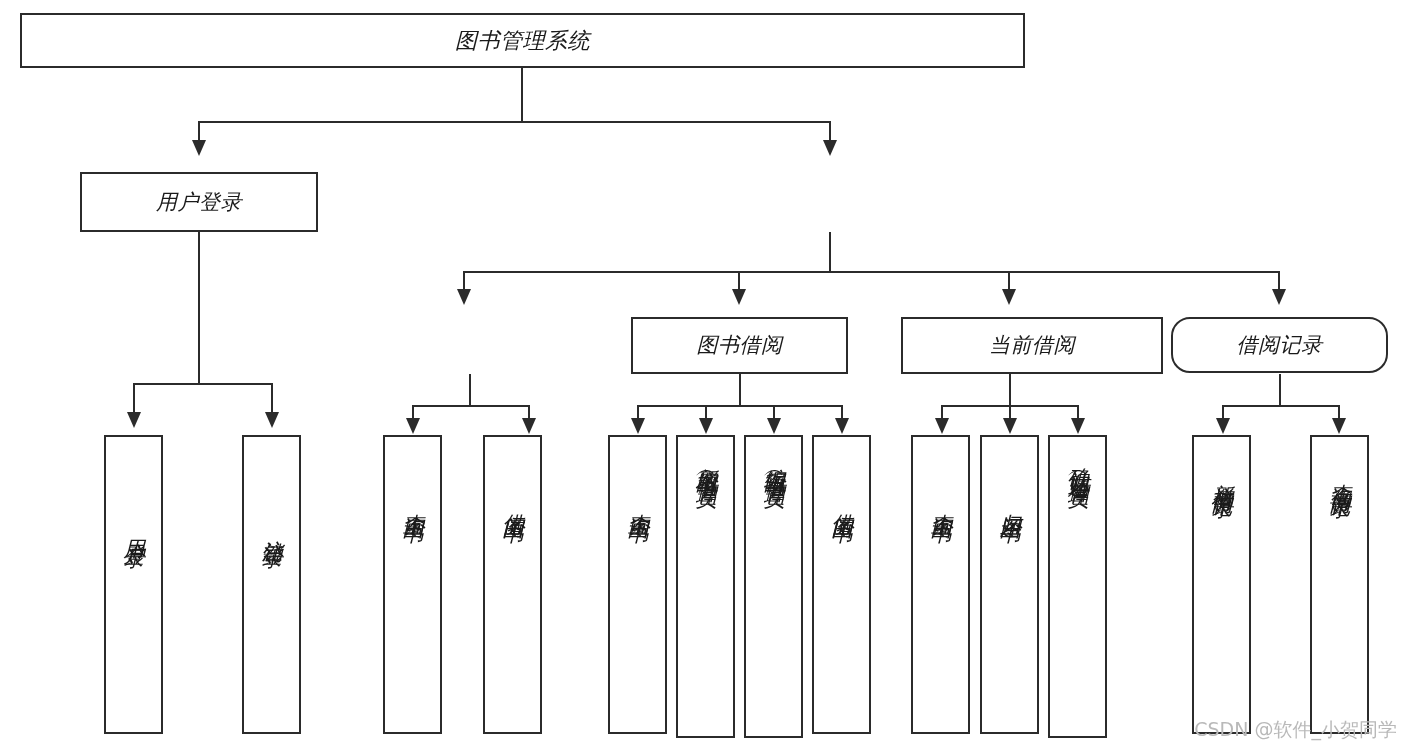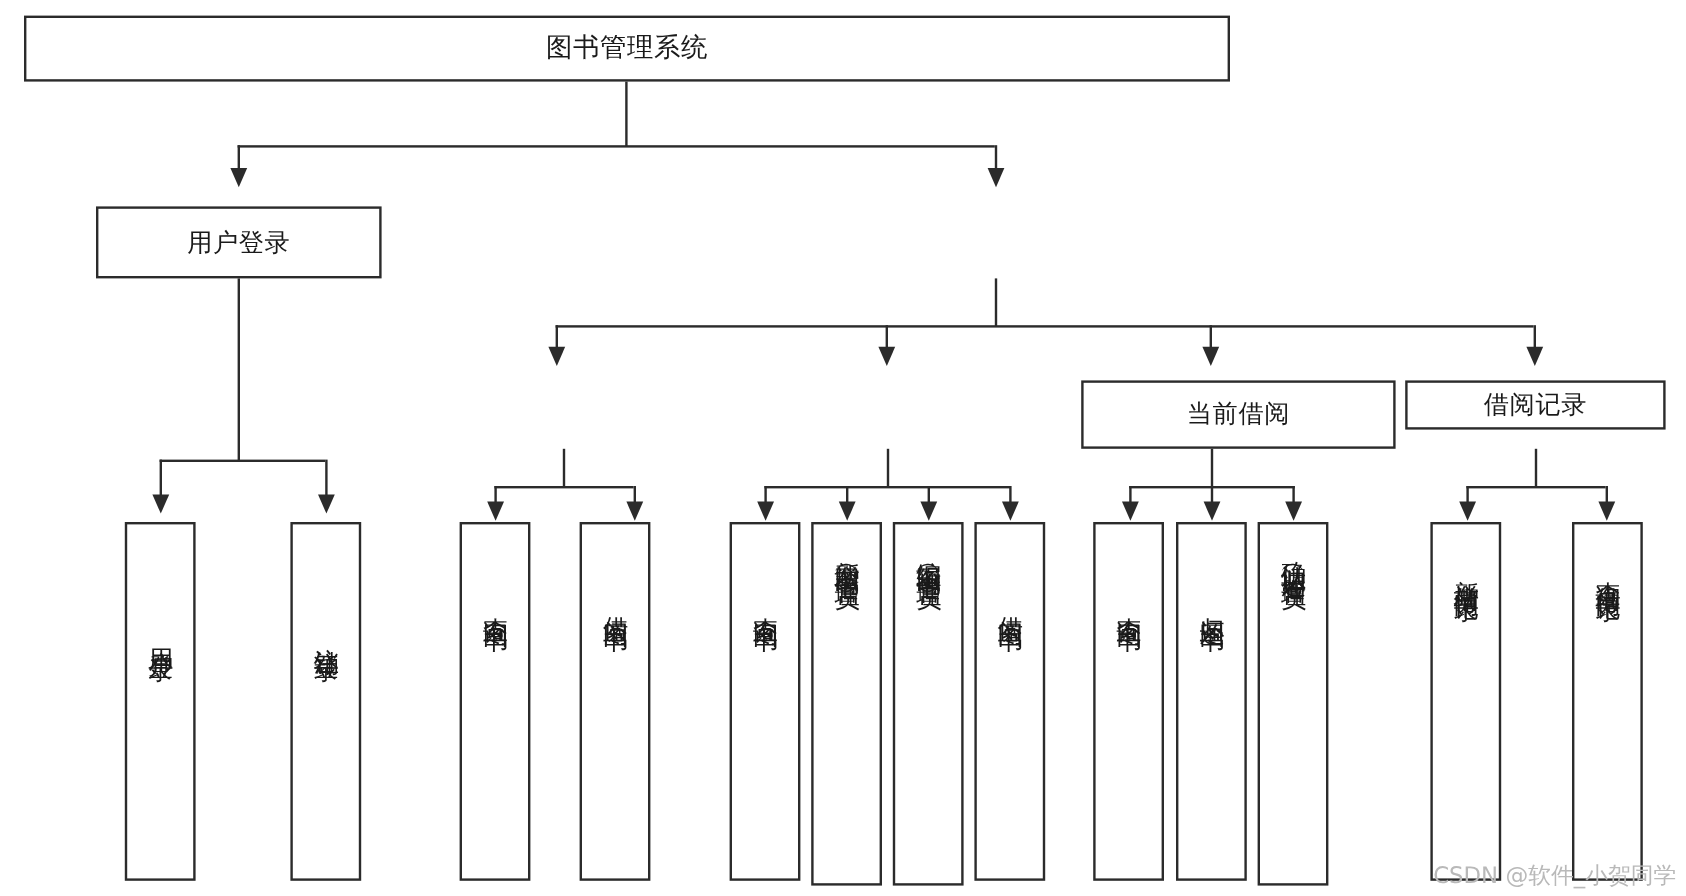--- a/index.html
+++ b/index.html
@@ -26,20 +26,21 @@
     display: flex;
     align-items: center;
     justify-content: center;
     color: #1a1a1a;
   }
   .node .label {
     display: block;
     text-align: left;
     line-height: 1.18;
     letter-spacing: 0.5px;
+    font-style: italic;
   }
   
   .node.horiz .label {
     writing-mode: horizontal-tb;
     font-size: 21px;
   }
   .node.root .label { font-size: 22px; }
 
   
   .node.vert {
@@ -120,24 +121,27 @@
   <div class="hline" style="left:463px; top:271px; width:815px;"></div>
   <div class="vline" style="left:463px; top:271px; height:22px;"></div>
   <div class="arrow" style="left:457px; top:289px;"></div>
   <div class="vline" style="left:738px; top:271px; height:22px;"></div>
   <div class="arrow" style="left:732px; top:289px;"></div>
   <div class="vline" style="left:1008px; top:271px; height:22px;"></div>
   <div class="arrow" style="left:1002px; top:289px;"></div>
   <div class="vline" style="left:1278px; top:271px; height:22px;"></div>
   <div class="arrow" style="left:1272px; top:289px;"></div>
 
+  <div class="node horiz" style="left:631px; top:317px; width:217px; height:57px;">
+    <span class="label">图书借阅</span>
+  </div>
   <div class="node horiz" style="left:901px; top:317px; width:262px; height:57px;">
     <span class="label">当前借阅</span>
   </div>
-  <div class="node horiz" style="left:1171px; top:317px; width:217px; height:41px;">
+  <div class="node horiz" style="left:1171px; top:317px; width:217px; height:56px;border-radius:19px;">
     <span class="label">借阅记录</span>
   </div>
 
   <div class="vline" style="left:469px; top:374px; height:32px;"></div>
   <div class="hline" style="left:412px; top:405px; width:116px;"></div>
   <div class="vline" style="left:412px; top:405px; height:16px;"></div>
   <div class="arrow" style="left:406px; top:418px;"></div>
   <div class="vline" style="left:528px; top:405px; height:16px;"></div>
   <div class="arrow" style="left:522px; top:418px;"></div>
 

